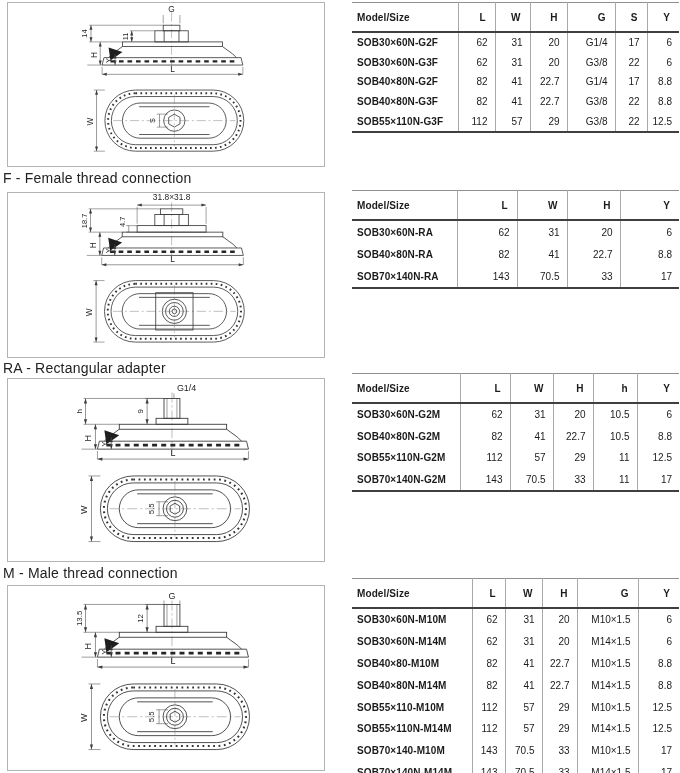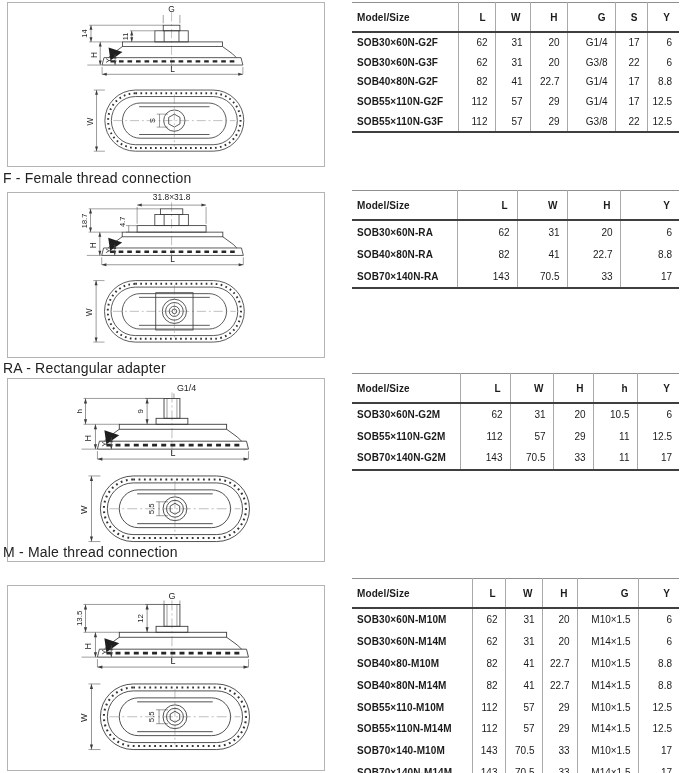--- a/index.html
+++ b/index.html
@@ -6,21 +6,21 @@
   .page{position:relative;width:680px;height:773px;background:#ffffff;overflow:hidden;
         font-family:"Liberation Sans",sans-serif;color:#1b1b1b;}
   
   .panel{position:absolute;left:7px;width:318px;border:1px solid #b4b4b4;background:#fff;box-sizing:border-box;}
   .p0{top:2px;height:165px}
   .p1{top:192px;height:166px}
   .p2{top:378px;height:184px}
   .p3{top:585px;height:186px}
   .panel svg{display:block;width:100%;height:100%;}
   .caption{position:absolute;left:3px;font-size:14px;color:#222;letter-spacing:.2px;}
-  .c0{top:170px}.c1{top:360px}.c2{top:544px}
+  .c0{top:170px}.c1{top:360px}.c2{top:565px}
   
   .spec{position:absolute;left:352px;width:327px;border-collapse:collapse;table-layout:fixed;
         border-top:1px solid #8f8f8f;border-bottom:2px solid #3f3f3f;font-size:10px;color:#1b1b1b;}
   .spec th,.spec td{border-right:1px solid #a9a9a9;white-space:nowrap;overflow:hidden;font-weight:normal;}
   .spec th:last-child,.spec td:last-child{border-right:none;}
   .spec thead th{border-bottom:2px solid #3f3f3f;height:26px;font-weight:bold;}
   .spec .num{text-align:right;padding-right:7px;}
   .spec th.num{padding-right:9px;}
   .spec .model{text-align:left;padding-left:5px;font-weight:bold;letter-spacing:.1px;}
   #tbl0{top:2px}  #tbl0 tbody td{height:17.6px}
@@ -350,27 +350,27 @@
         <tr>
           <td class="model">SOB40×80N-G2F</td>
           <td class="num">82</td>
           <td class="num">41</td>
           <td class="num">22.7</td>
           <td class="num">G1/4</td>
           <td class="num">17</td>
           <td class="num">8.8</td>
         </tr>
         <tr>
-          <td class="model">SOB55×110N-G2F</td>
-          <td class="num">112</td>
-          <td class="num">57</td>
-          <td class="num">29</td>
-          <td class="num">G1/4</td>
-          <td class="num">17</td>
-          <td class="num">12.5</td>
+          <td class="model">SOB40×80N-G3F</td>
+          <td class="num">82</td>
+          <td class="num">41</td>
+          <td class="num">22.7</td>
+          <td class="num">G3/8</td>
+          <td class="num">22</td>
+          <td class="num">8.8</td>
         </tr>
         <tr>
           <td class="model">SOB55×110N-G3F</td>
           <td class="num">112</td>
           <td class="num">57</td>
           <td class="num">29</td>
           <td class="num">G3/8</td>
           <td class="num">22</td>
           <td class="num">12.5</td>
         </tr>
@@ -439,20 +439,28 @@
       <tbody>
         <tr>
           <td class="model">SOB30×60N-G2M</td>
           <td class="num">62</td>
           <td class="num">31</td>
           <td class="num">20</td>
           <td class="num">10.5</td>
           <td class="num">6</td>
         </tr>
         <tr>
+          <td class="model">SOB40×80N-G2M</td>
+          <td class="num">82</td>
+          <td class="num">41</td>
+          <td class="num">22.7</td>
+          <td class="num">10.5</td>
+          <td class="num">8.8</td>
+        </tr>
+        <tr>
           <td class="model">SOB55×110N-G2M</td>
           <td class="num">112</td>
           <td class="num">57</td>
           <td class="num">29</td>
           <td class="num">11</td>
           <td class="num">12.5</td>
         </tr>
         <tr>
           <td class="model">SOB70×140N-G2M</td>
           <td class="num">143</td>

